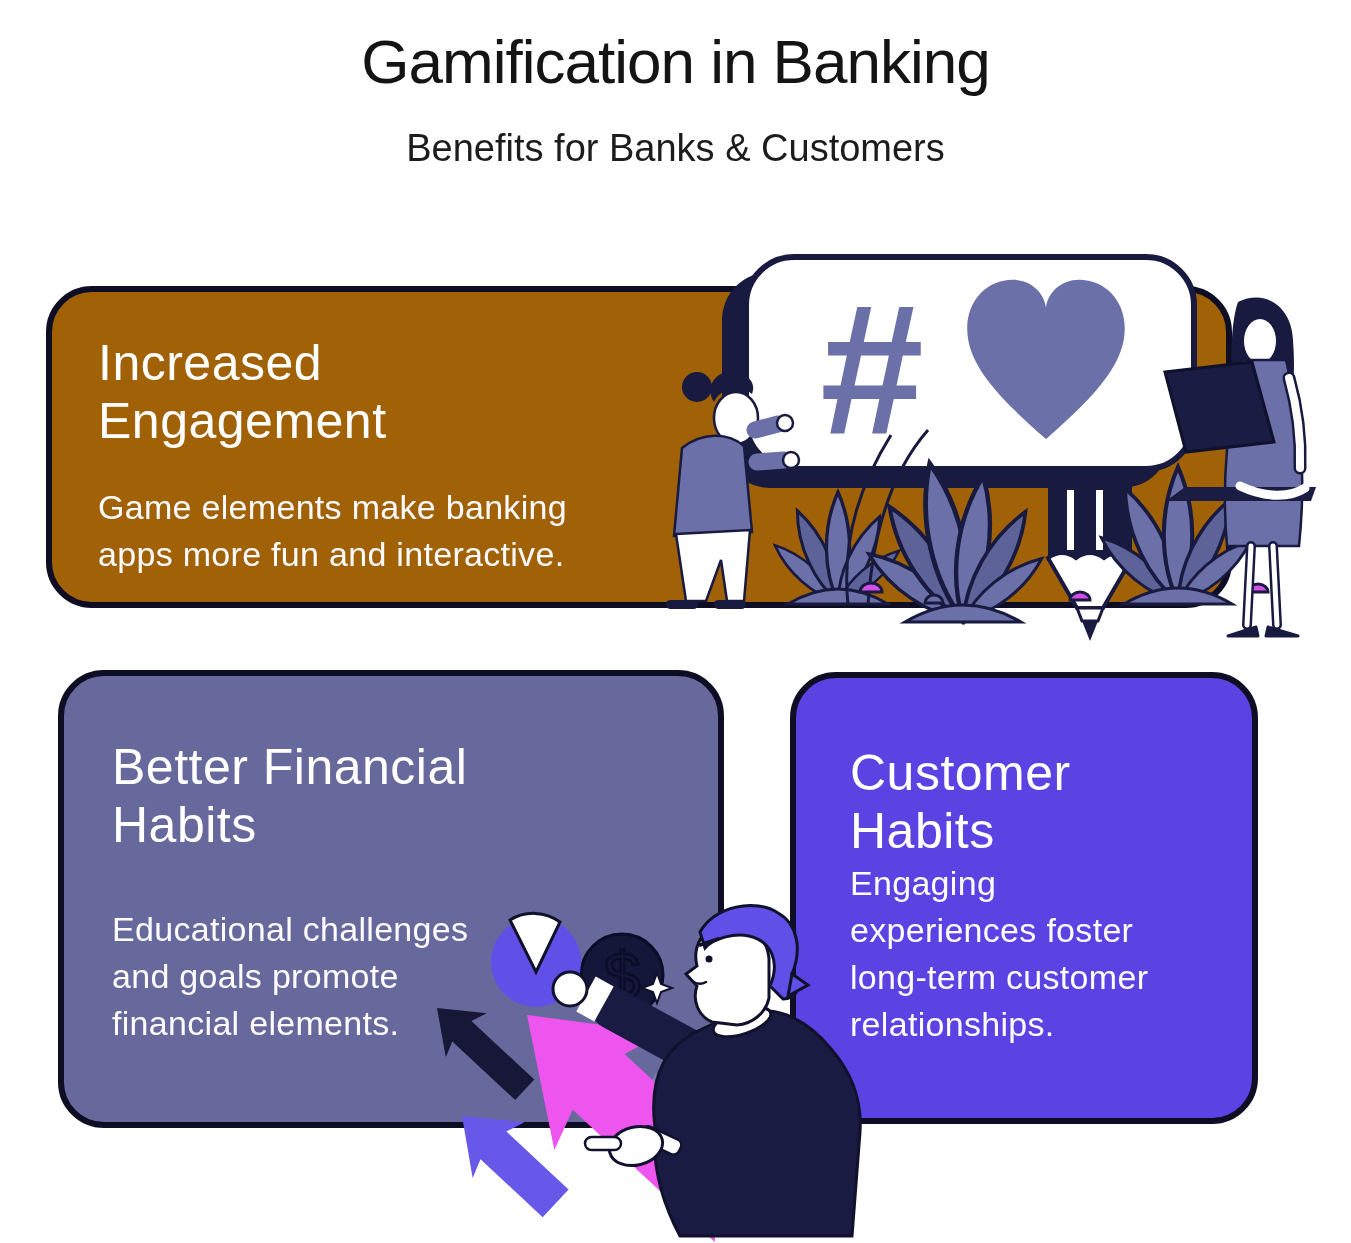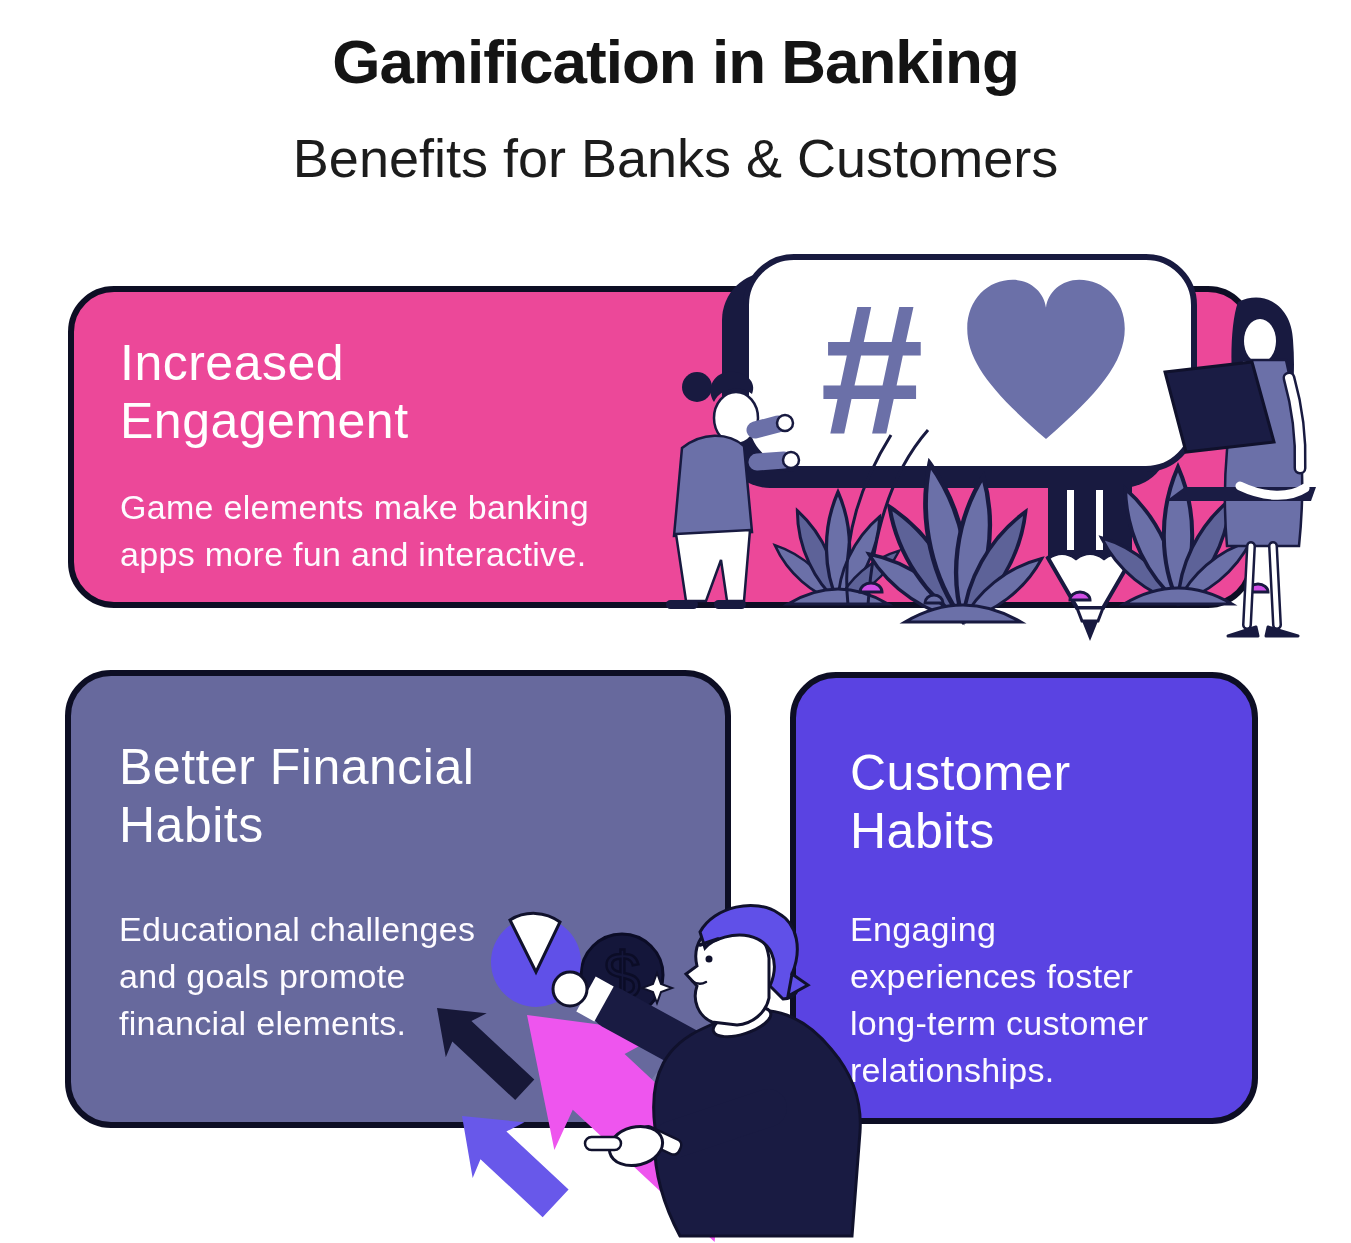--- a/index.html
+++ b/index.html
@@ -1,36 +1,36 @@
 <!DOCTYPE html>
 <html><head>
 <meta charset="utf-8">
 <style>
   html,body{margin:0;padding:0;background:#ffffff;}
   .canvas{
     position:relative;width:1351px;height:1243px;overflow:hidden;
     background:#ffffff;font-family:"Liberation Sans", sans-serif;
   }
   header{position:absolute;top:0;left:0;width:100%;text-align:center;z-index:1;}
-  h1{margin:26px 0 2px 0;font-size:62px;font-weight:bold;letter-spacing:-1px;color:#141414;}
-  h2{margin:30px 0 0 0;font-size:54px;font-weight:normal;letter-spacing:0;color:#1c1c1c;}
+  h1{margin:26px 0 2px 0;font-size:62px;font-weight:normal;letter-spacing:-1px;color:#141414;}
+  h2{margin:30px 0 0 0;font-size:38px;font-weight:normal;letter-spacing:0;color:#1c1c1c;}
   .card{
     position:absolute;box-sizing:border-box;border:6px solid #0d0e24;border-radius:46px;z-index:1;
   }
   .card h3{margin:0;color:#ffffff;font-weight:normal;font-size:50px;line-height:1.16;letter-spacing:0.5px;}
   .card p{margin:0;color:#fdfbff;font-weight:normal;font-size:34px;line-height:1.38;letter-spacing:0.3px;}
-  .card-engagement{left:68px;top:286px;width:1186px;height:322px;background:#ec4899;padding:42px 0 0 46px;}
+  .card-engagement{left:46px;top:286px;width:1186px;height:322px;background:#a16207;padding:42px 0 0 46px;}
   .card-engagement h3{width:430px;}
   .card-engagement p{width:480px;margin-top:34px;}
-  .card-habits{left:65px;top:670px;width:666px;height:458px;background:#67699d;padding:62px 0 0 48px;}
+  .card-habits{left:58px;top:670px;width:666px;height:458px;background:#67699d;padding:62px 0 0 48px;}
   .card-habits h3{width:500px;}
   .card-habits p{width:420px;margin-top:52px;}
   .card-loyalty{left:790px;top:672px;width:468px;height:452px;background:#5a43e2;padding:66px 0 0 54px;}
   .card-loyalty h3{width:330px;}
-  .card-loyalty p{width:330px;margin-top:46px;}
+  .card-loyalty p{width:330px;}
   .overlay{position:absolute;left:0;top:0;width:1351px;height:1243px;z-index:2;pointer-events:none;}
 </style>
 </head>
 <body>
 
 <div class="canvas">
 
   <header>
     <h1>Gamification in Banking</h1>
     <h2>Benefits for Banks &amp; Customers</h2>

